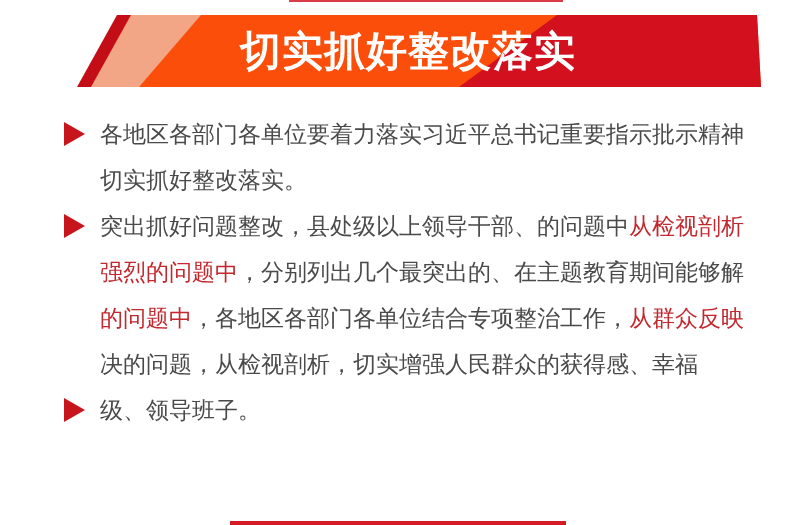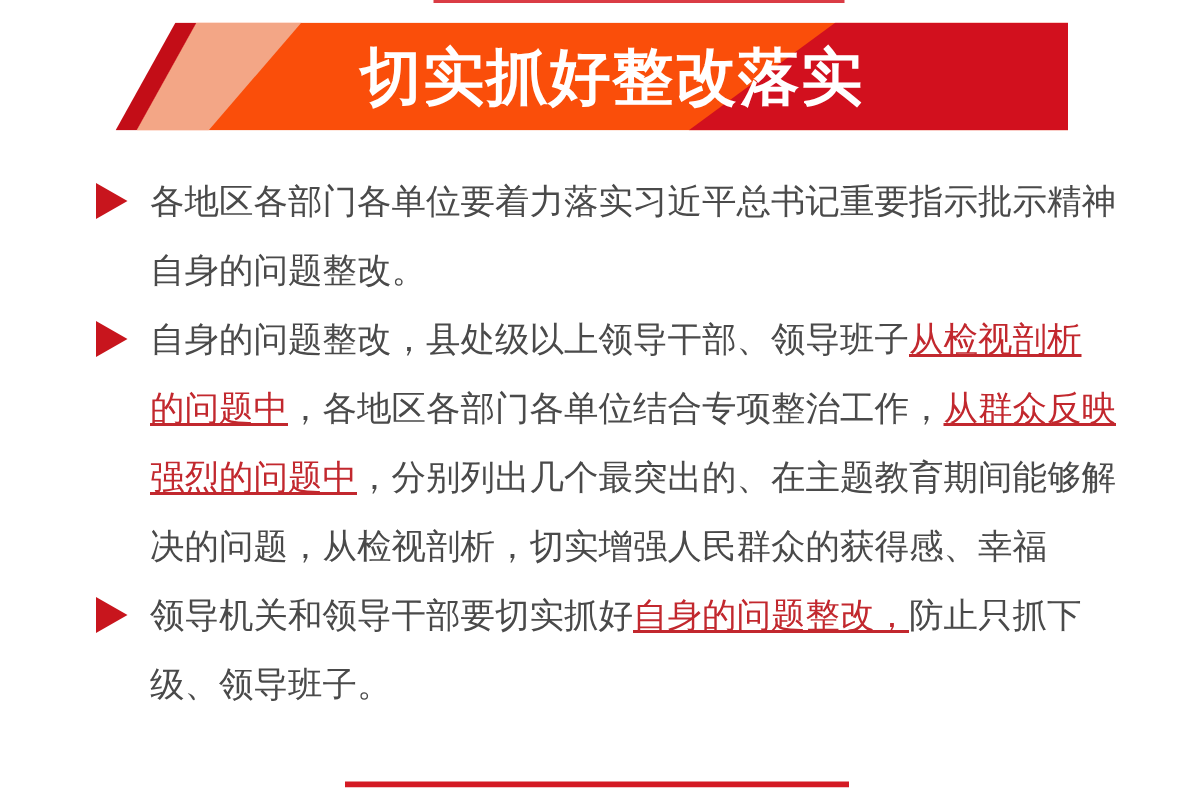--- a/index.html
+++ b/index.html
@@ -8,21 +8,21 @@
     background:#ffffff;
     font-family:"Liberation Sans", sans-serif;
   }
   
   .top-accent{position:absolute;top:0;left:289px;width:274px;height:2px;
     background:var(--accent-line);opacity:.85;}
   .bottom-accent{position:absolute;top:521px;left:230px;width:336px;height:4px;
     background:var(--accent-line);}
 
   
-  .banner{position:absolute;left:0;top:15px;width:712px;height:72px;}
+  .banner{position:absolute;left:0;top:15px;width:800px;height:72px;}
   .banner > .layer{position:absolute;inset:0;}
   .layer-orange{background:var(--banner-orange);
     clip-path:polygon(131px 0,757px 0,761px 100%,91px 100%);}
   .layer-crimson{background:var(--banner-crimson);
     clip-path:polygon(557px 0,757px 0,761px 100%,459px 100%);}
   .layer-salmon{background:var(--banner-salmon);
     clip-path:polygon(131px 0,201px 0,139px 100%,91px 100%);}
   .layer-slash{background:var(--banner-slash);
     clip-path:polygon(117px 0,131px 0,91px 100%,77px 100%);}
   .banner-title{
@@ -32,48 +32,47 @@
     color:var(--title-text);letter-spacing:1px;white-space:nowrap;}
 
   
   .content{position:absolute;left:62px;top:111px;width:706px;}
   .item{position:relative;padding-left:38px;}
   .tri{position:absolute;left:2px;top:11px;width:0;height:0;
     border-top:12px solid transparent;border-bottom:12px solid transparent;
     border-left:21px solid var(--bullet-marker);}
   .line{font-size:23px;line-height:46px;color:var(--body-text);
     letter-spacing:0;white-space:nowrap;}
-  .line .red{color:var(--red-text);text-decoration:underline;}
+  .line .red{color:var(--red-text);}
 </style>
 </head>
 <body style="--banner-orange: #fa4e0a; --banner-crimson: #d2101e; --banner-salmon: #f3a686; --banner-slash: #c30d17; --title-text: #ffffff; --body-text: #4a4a4a; --red-text: #c2282e; --bullet-marker: #c8151d; --accent-line: #d41a24;">
 
 <div class="top-accent"></div>
 
 <div class="banner">
   <div class="layer layer-orange"></div>
   <div class="layer layer-crimson"></div>
   <div class="layer layer-salmon"></div>
   <div class="layer layer-slash"></div>
   <h1 class="banner-title">切实抓好整改落实</h1>
 </div>
 
 <div class="content" id="bullet-list">
     <div class="item">
       <span class="tri"></span>
       <div class="line"><span>各地区各部门各单位要着力落实习近平总书记重要指示批示精神</span></div>
-      <div class="line"><span>自身的问题整改。</span></div>
+      <div class="line"><span>切实抓好整改落实。</span></div>
     </div>
     <div class="item">
       <span class="tri"></span>
-      <div class="line"><span>自身的问题整改，县处级以上领导干部、领导班子</span><span class="red">从检视剖析</span></div>
+      <div class="line"><span>突出抓好问题整改，县处级以上领导干部、的问题中</span><span class="red">从检视剖析</span></div>
+      <div class="line"><span class="red">强烈的问题中</span><span>，分别列出几个最突出的、在主题教育期间能够解</span></div>
       <div class="line"><span class="red">的问题中</span><span>，各地区各部门各单位结合专项整治工作，</span><span class="red">从群众反映</span></div>
-      <div class="line"><span class="red">强烈的问题中</span><span>，分别列出几个最突出的、在主题教育期间能够解</span></div>
       <div class="line"><span>决的问题，从检视剖析，切实增强人民群众的获得感、幸福</span></div>
     </div>
     <div class="item">
       <span class="tri"></span>
-      <div class="line"><span>领导机关和领导干部要切实抓好</span><span class="red">自身的问题整改，</span><span>防止只抓下</span></div>
       <div class="line"><span>级、领导班子。</span></div>
     </div>
   </div>
 
 <div class="bottom-accent"></div>
 
 </body></html>

